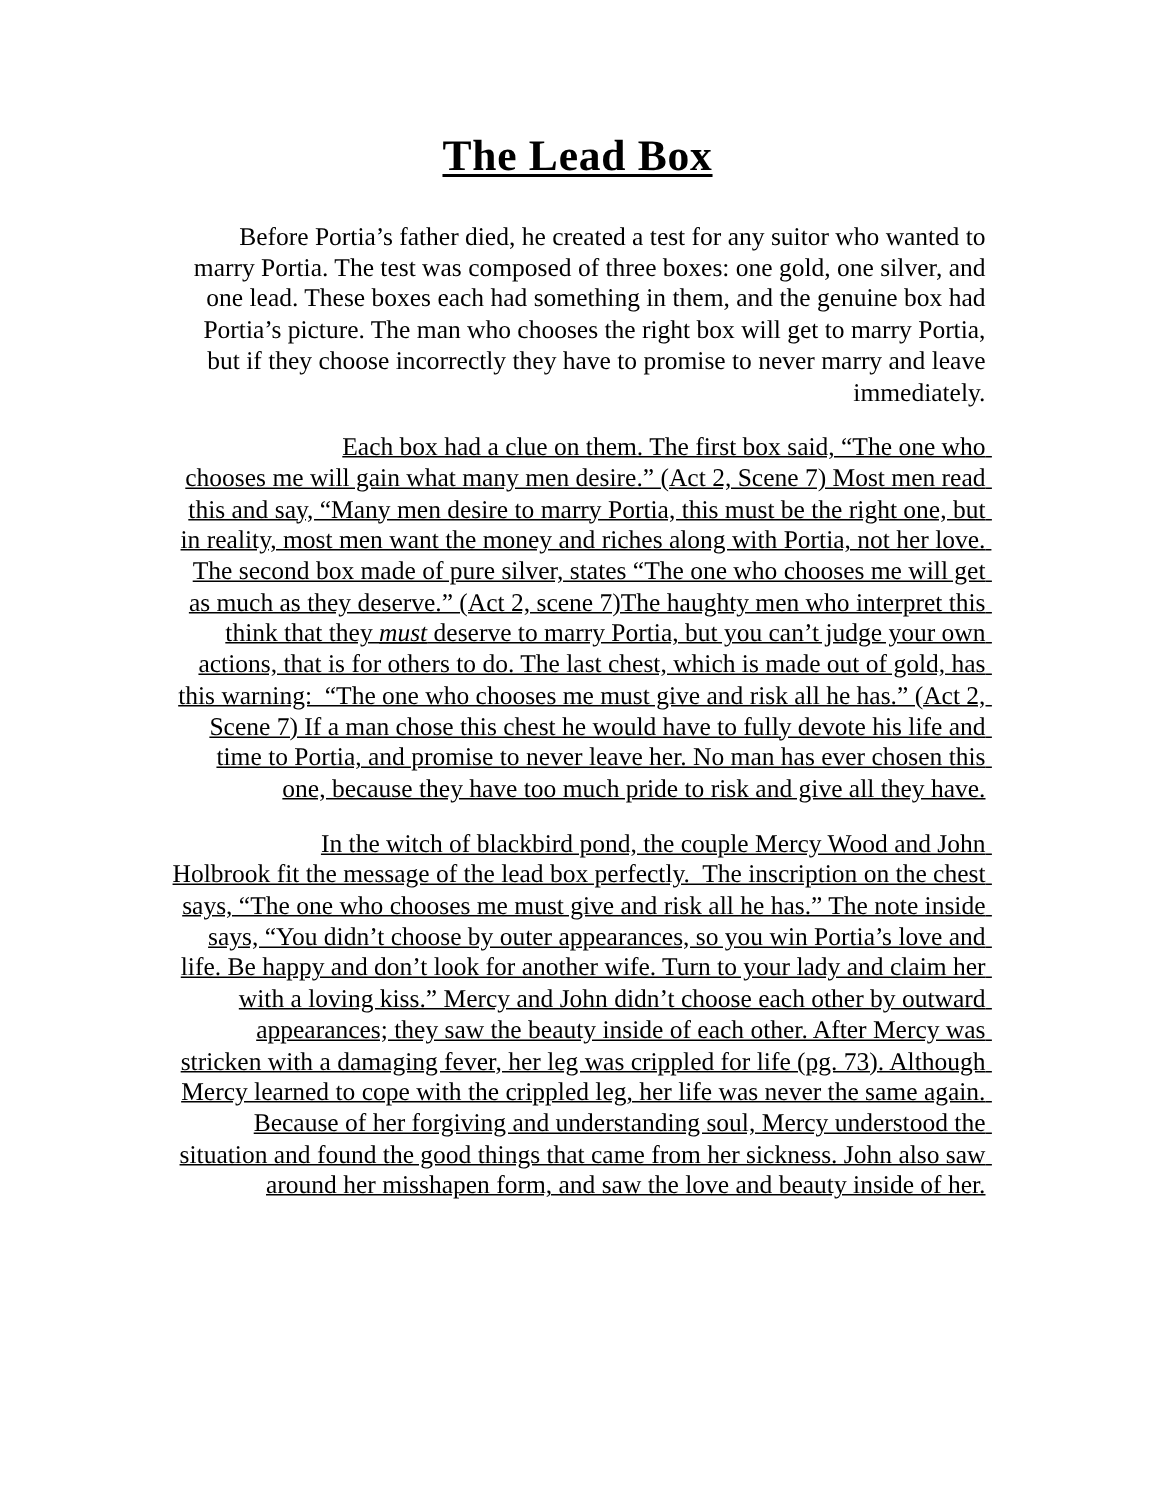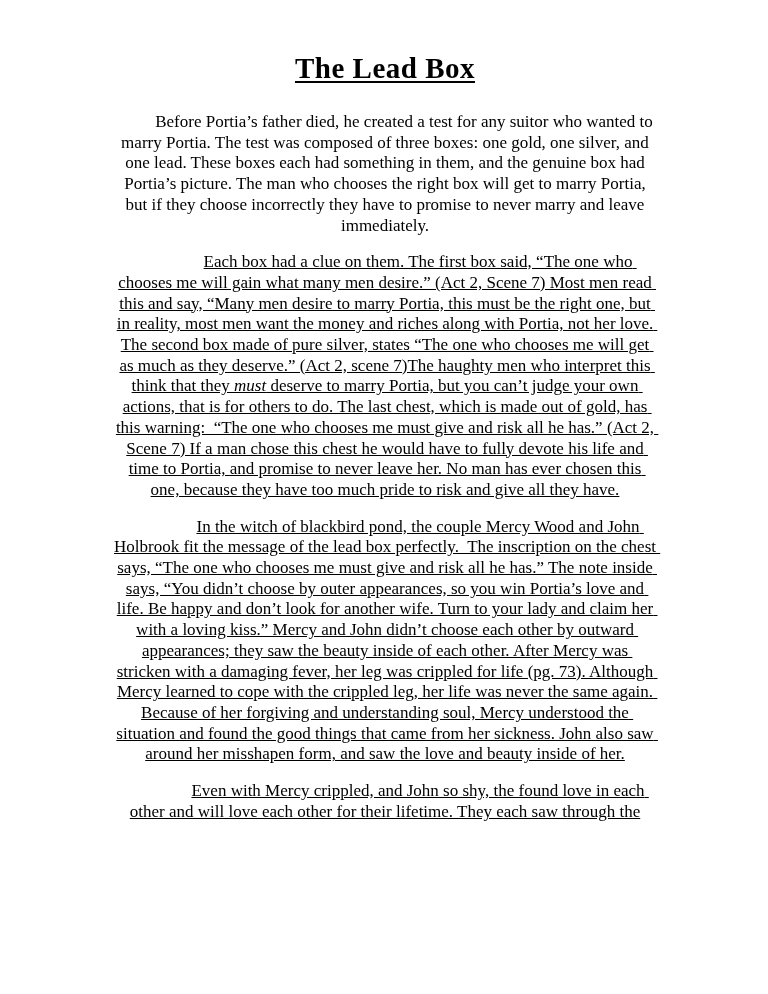--- a/index.html
+++ b/index.html
@@ -12,39 +12,39 @@
     width: 768px;
     height: 994px;
     overflow: hidden;
     font-family: "Liberation Serif", "DejaVu Serif", serif;
     color: #000000;
   }
   .page {
     width: 768px;
     height: 994px;
     background: #ffffff;
-    padding: 52px 111px 0 113px;
+    padding: 88px 111px 0 113px;
   }
   .doc-title {
     margin: 0 0 28px 0;
     text-align: center;
     font-size: 29px;
     font-weight: bold;
     line-height: 32px;
     letter-spacing: 0.5px;
   }
   .title-underline {
     text-decoration: underline;
     text-underline-offset: 3px;
   }
   .body-para {
     margin: 0 0 16px 0;
     font-size: 17px;
     line-height: 20.7px;
-    text-align: center;
+    text-align: right;
     white-space: pre-wrap;
   }
   .indent-small { text-indent: 38px; }
   .indent-tab   { text-indent: 66px; text-decoration: underline; }
   .emph {
     font-style: italic;
     text-decoration: underline;
   }
 </style>
 </head>
@@ -53,15 +53,14 @@
 <div class="page">
 
   <h1 class="doc-title"><span class="title-underline">The Lead Box</span></h1>
 
   <p class="body-para indent-small"><span>Before Portia’s father died, he created a test for any suitor who wanted to marry Portia. The test was composed of three boxes: one gold, one silver, and one lead. These boxes each had something in them, and the genuine box had Portia’s picture. The man who chooses the right box will get to marry Portia, but if they choose incorrectly they have to promise to never marry and leave immediately.</span></p>
 
   <p class="body-para indent-tab"><span>Each box had a clue on them. The first box said, “The one who chooses me will gain what many men desire.” (Act 2, Scene 7) Most men read this and say, “Many men desire to marry Portia, this must be the right one, but in reality, most men want the money and riches along with Portia, not her love. The second box made of pure silver, states “The one who chooses me will get as much as they deserve.” (Act 2, scene 7)The haughty men who interpret this think that they </span><span class="emph">must</span><span> deserve to marry Portia, but you can’t judge your own actions, that is for others to do. The last chest, which is made out of gold, has this warning:  “The one who chooses me must give and risk all he has.” (Act 2, Scene 7) If a man chose this chest he would have to fully devote his life and time to Portia, and promise to never leave her. No man has ever chosen this one, because they have too much pride to risk and give all they have.</span></p>
 
   <p class="body-para indent-tab"><span>In the witch of blackbird pond, the couple Mercy Wood and John Holbrook fit the message of the lead box perfectly.  The inscription on the chest says, “The one who chooses me must give and risk all he has.” The note inside says, “You didn’t choose by outer appearances, so you win Portia’s love and life. Be happy and don’t look for another wife. Turn to your lady and claim her with a loving kiss.” Mercy and John didn’t choose each other by outward appearances; they saw the beauty inside of each other. After Mercy was stricken with a damaging fever, her leg was crippled for life (pg. 73). Although Mercy learned to cope with the crippled leg, her life was never the same again. Because of her forgiving and understanding soul, Mercy understood the situation and found the good things that came from her sickness. John also saw around her misshapen form, and saw the love and beauty inside of her.</span></p>
 
-  <p class="body-para indent-tab"><span>Even with Mercy crippled, and John so shy, the found love in each other and will love each other for their lifetime. They each saw through the</span></p>
 
 </div>
 
 </body></html>

